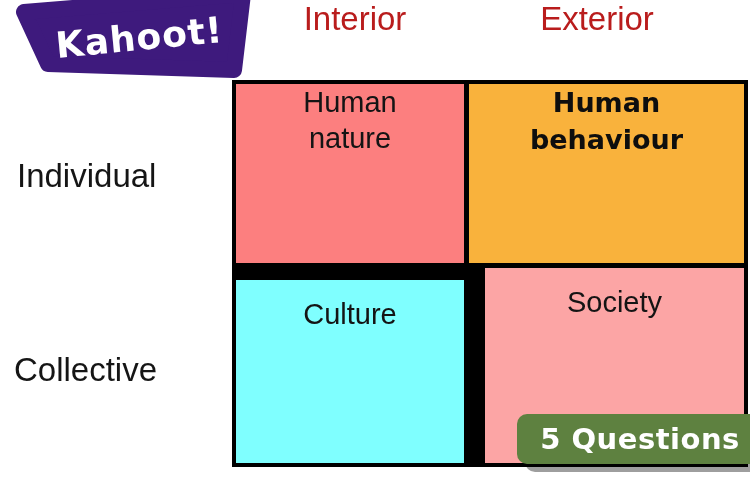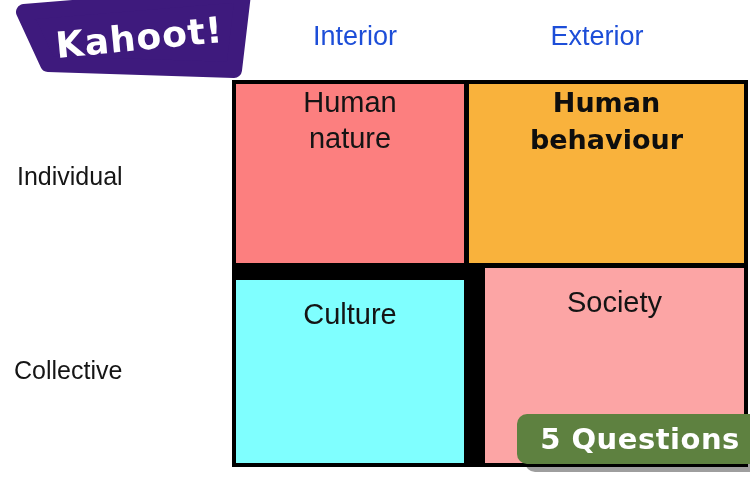--- a/index.html
+++ b/index.html
@@ -19,27 +19,27 @@
     line-height:46px;text-align:center;
     font-family:"DejaVu Sans", sans-serif;
     font-weight:700;font-size:36px;letter-spacing:1px;
     color:var(--brand-text,#fff);
     transform:rotate(-5.5deg);
     user-select:none;
   }
 
   
   .col-header{
-    position:absolute;top:17px;width:170px;text-align:center;
-    font-size:27px;line-height:38px;color:#1d4ed8;
+    position:absolute;top:0;width:170px;text-align:center;
+    font-size:33px;line-height:38px;color:#b91c1c;
   }
   #col-interior{left:270px;}
   #col-exterior{left:512px;}
   .row-header{
-    position:absolute;font-size:25px;line-height:38px;color:#151515;
+    position:absolute;font-size:33px;line-height:38px;color:#151515;
   }
   #row-individual{left:17px;top:157px;}
   #row-collective{left:14px;top:351px;}
 
   
   .grid{
     position:absolute;left:232px;top:80px;width:516px;height:387px;
     background:var(--grid-border,#000);
     display:grid;
     grid-template-columns:228px 1fr;

